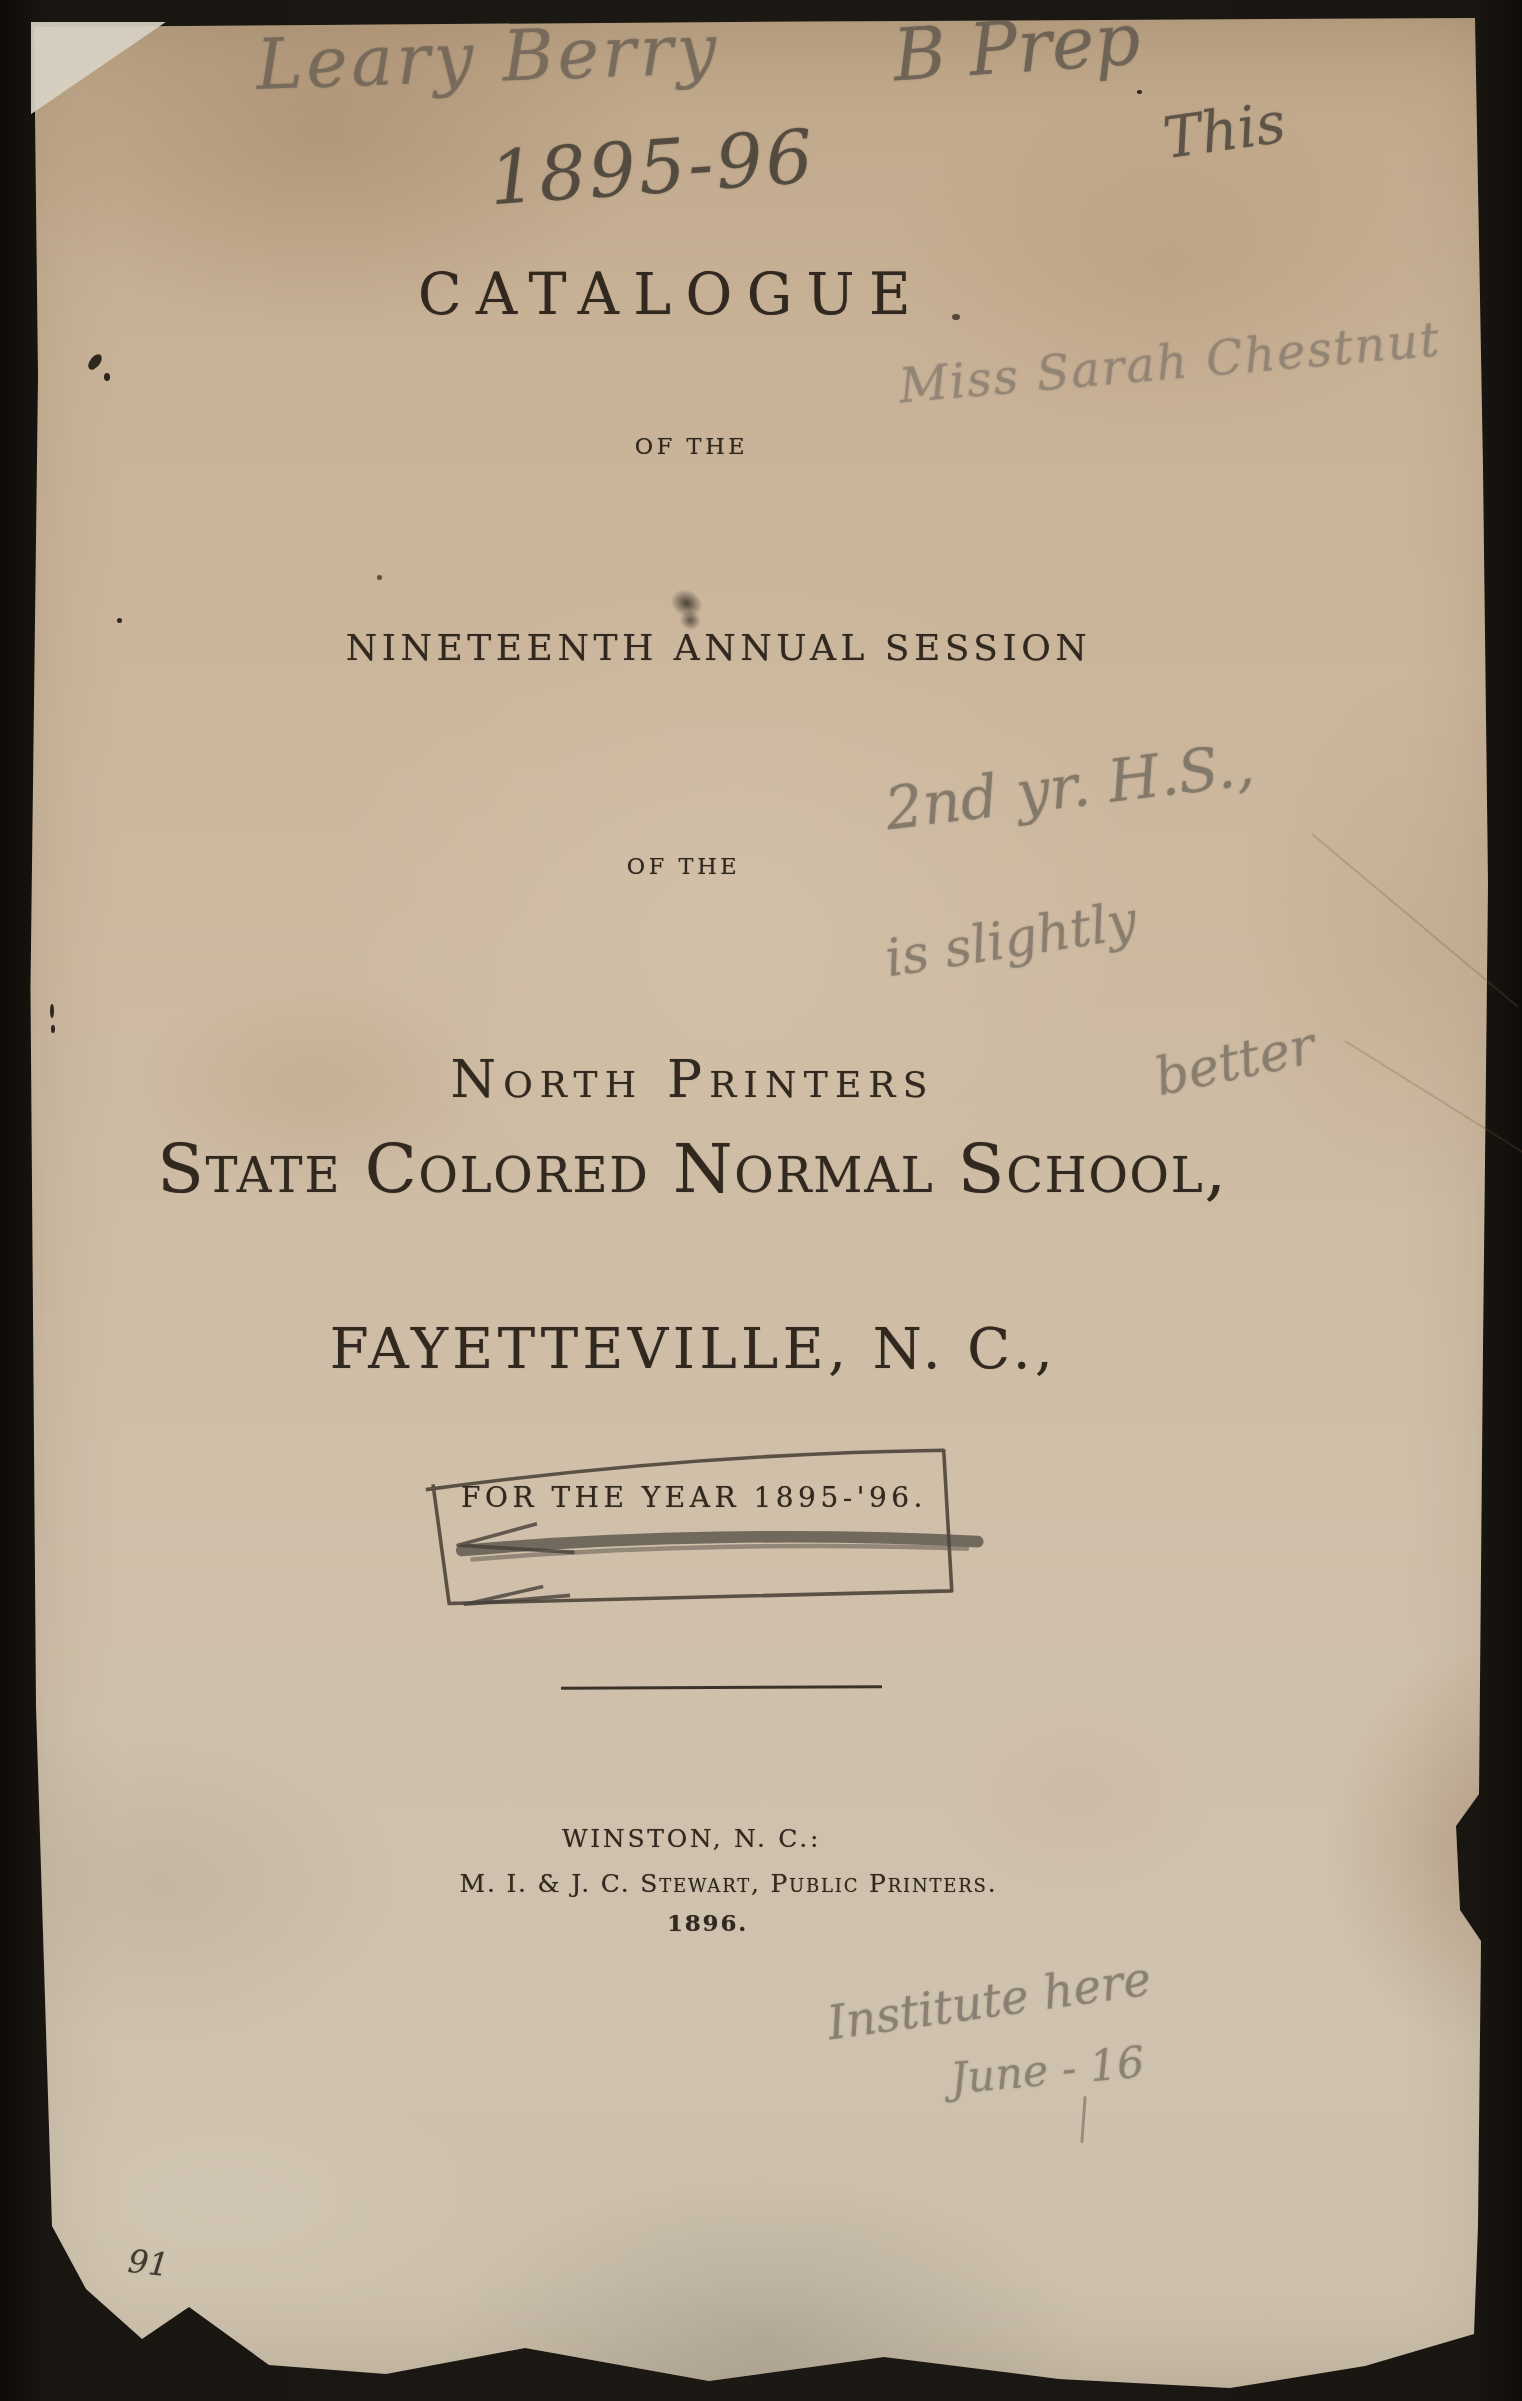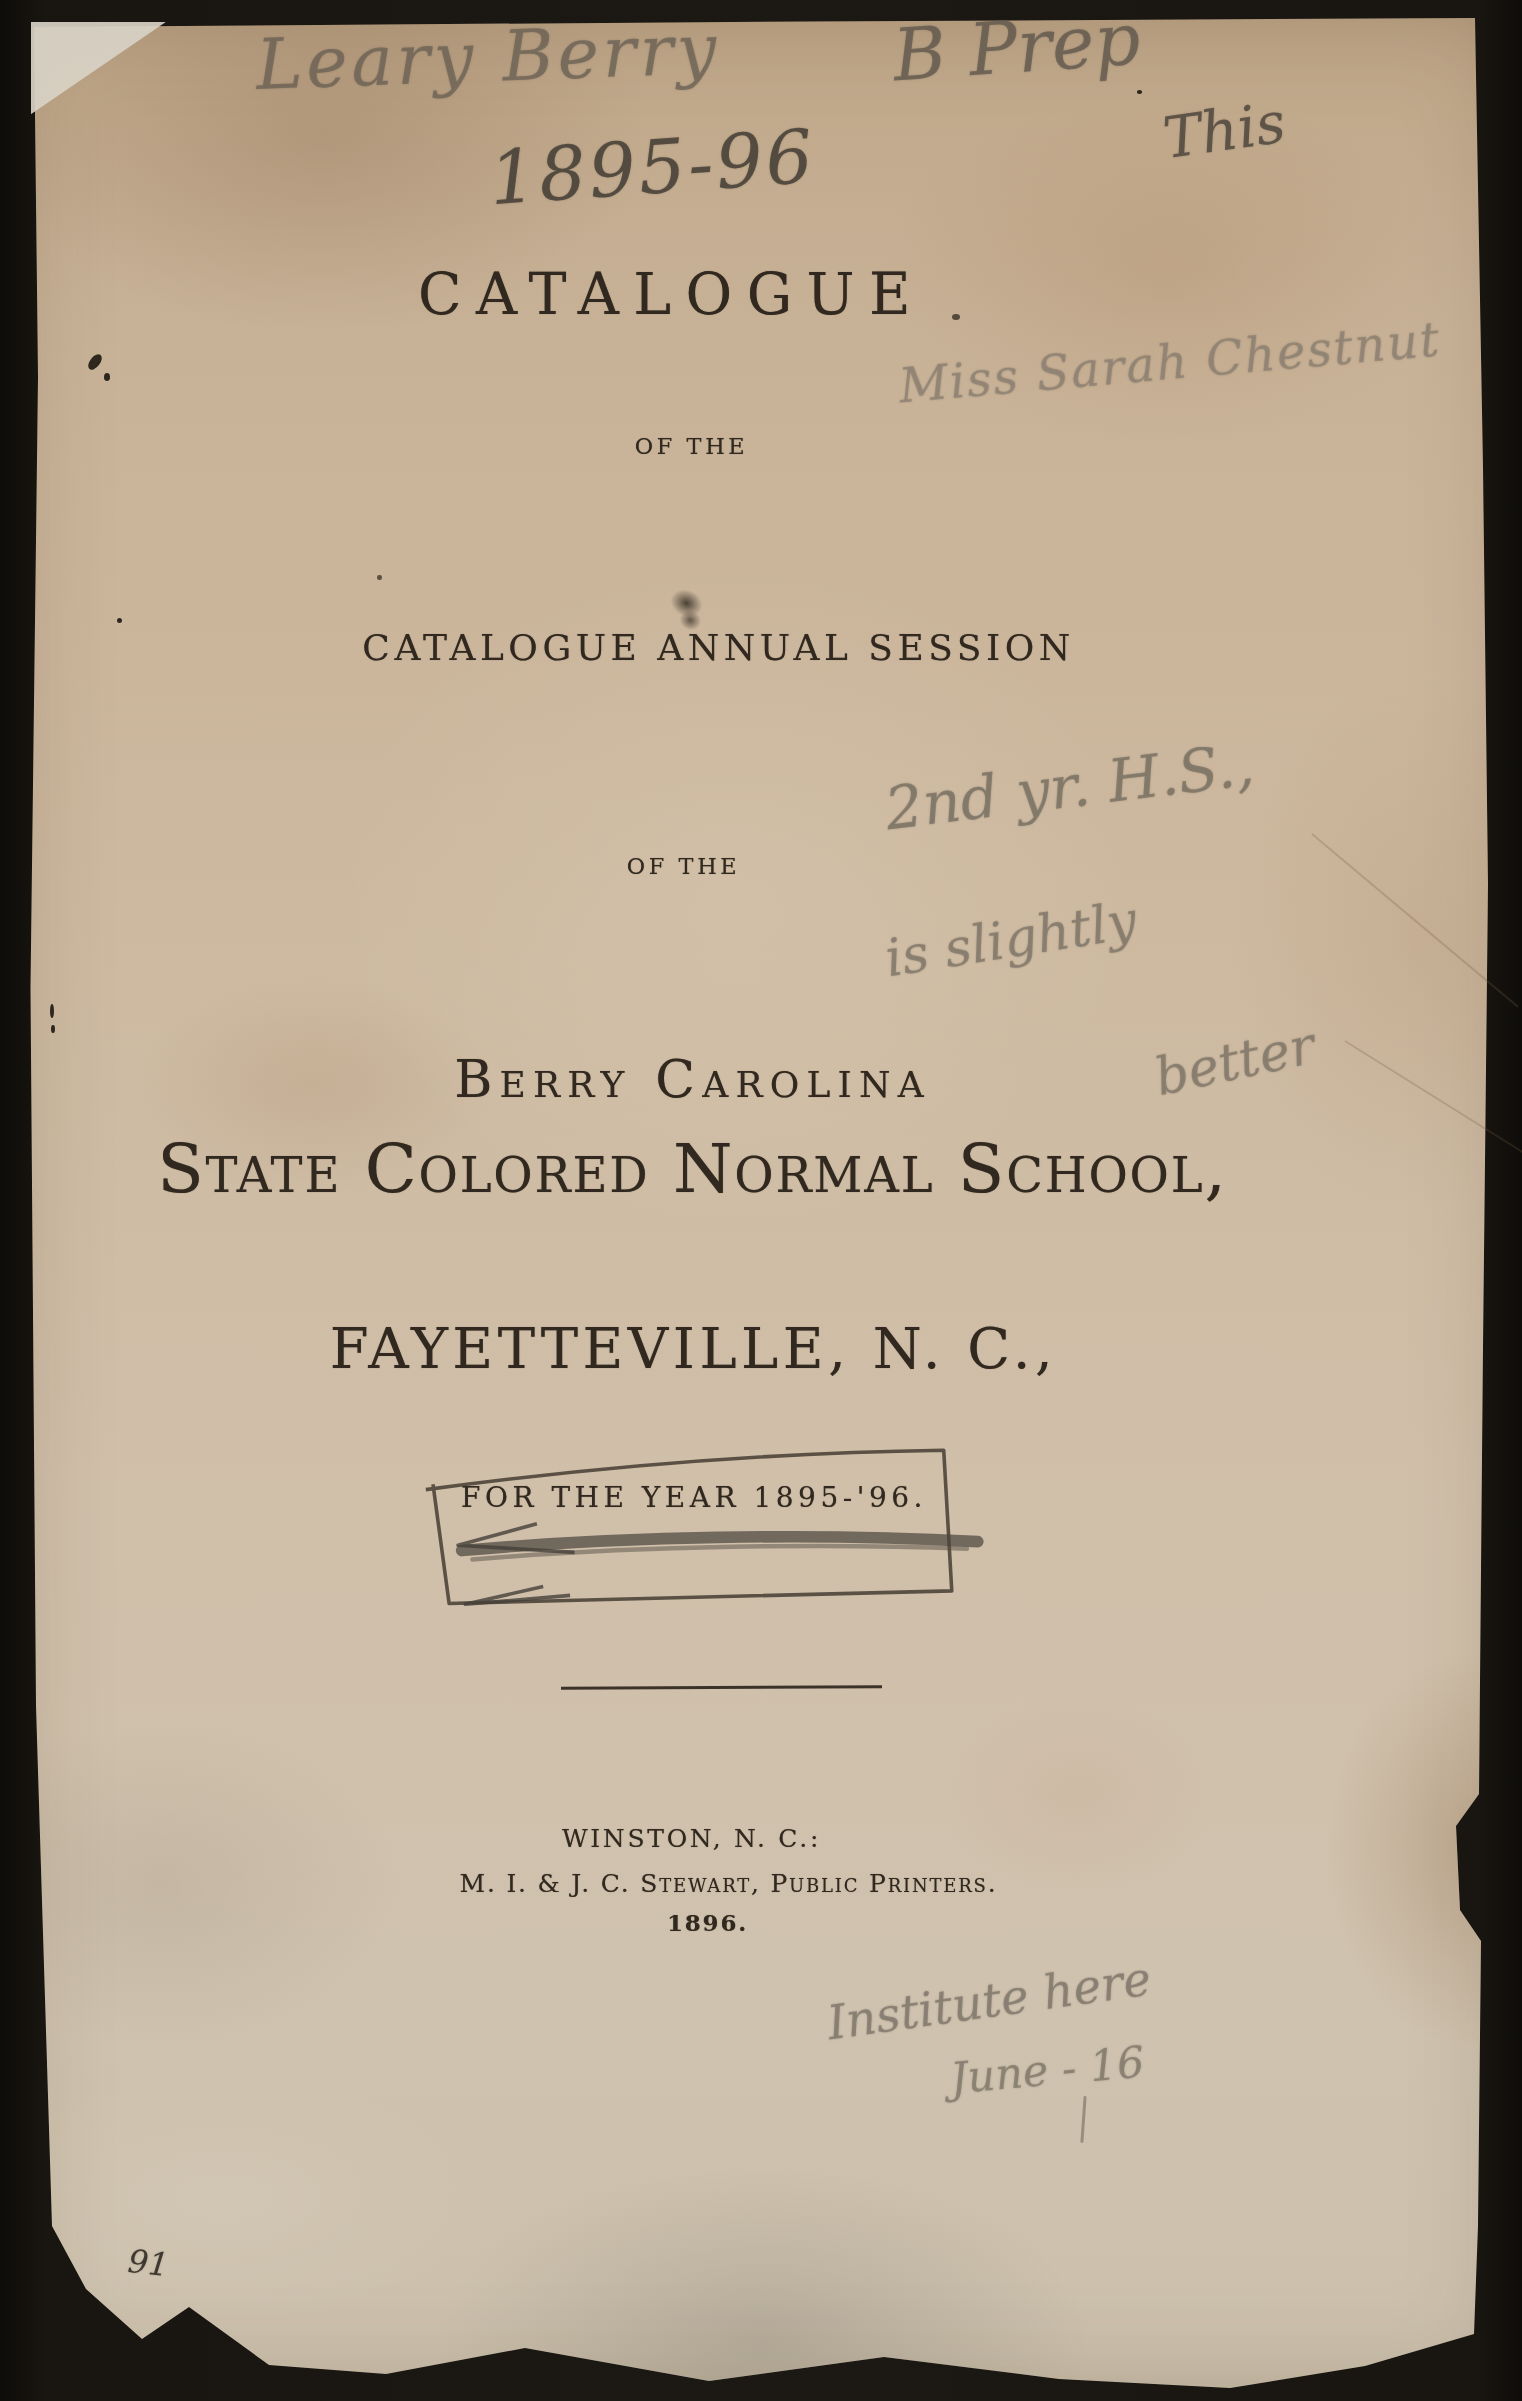--- a/index.html
+++ b/index.html
@@ -58,29 +58,29 @@
   <div class="hw" style="left:489px;top:124px;font-size:74px;color:rgba(72,65,55,.85);transform:rotate(-4deg);letter-spacing:2.7px;">1895-96</div>
 
   <div class="printed" style="left:133px;top:217px;width:1077px;font-size:57px;letter-spacing:14.4px;margin-top:44px;">CATALOGUE</div>
 
   <div class="hw" style="left:898px;top:334px;font-size:48px;color:rgba(140,129,116,.62);transform:rotate(-5deg);letter-spacing:1.8px;">Miss Sarah Chestnut</div>
 
   <div class="printed" style="left:153px;top:433px;width:1077px;font-size:22.4px;letter-spacing:3.6px;">OF THE</div>
 
   <div class="smudge"></div>
 
-  <div class="printed" style="left:180px;top:627px;width:1077px;font-size:36px;letter-spacing:4.5px;">CATALOGUE ANNUAL SESSION</div>
+  <div class="printed" style="left:180px;top:627px;width:1077px;font-size:36px;letter-spacing:4.5px;">NINETEENTH ANNUAL SESSION</div>
 
   <div class="printed" style="left:145px;top:853px;width:1077px;font-size:22.4px;letter-spacing:3.6px;">OF THE</div>
 
   <div class="hw" style="left:884px;top:752px;font-size:59px;color:rgba(118,110,98,.68);transform:rotate(-7deg);">2nd yr. H.S.,</div>
   <div class="hw" style="left:884px;top:909px;font-size:52px;color:rgba(122,114,102,.62);transform:rotate(-9deg);">is slightly</div>
   <div class="hw" style="left:1154px;top:1031px;font-size:52px;color:rgba(122,114,102,.62);transform:rotate(-12deg);">better</div>
 
-  <div class="printed sc" style="left:154px;top:1049px;width:1077px;font-size:52px;letter-spacing:7.2px;">Berry Carolina</div>
+  <div class="printed sc" style="left:154px;top:1049px;width:1077px;font-size:52px;letter-spacing:7.2px;">North Printers</div>
 
   <div class="printed sc" style="left:154px;top:1129px;width:1077px;font-size:68px;letter-spacing:1.8px;">State Colored Normal School,</div>
 
   <div class="printed" style="left:155px;top:1316px;width:1077px;font-size:56px;letter-spacing:4.5px;">FAYETTEVILLE, N. C.,</div>
 
   <svg class="box" width="628" height="224" viewBox="0 0 700 250">
     <path d="M 44 90 Q 340 50 622 46 L 631 203 L 70 217 L 52 84" fill="none" stroke="#453d32" stroke-width="4" opacity=".85" stroke-linejoin="round"></path>
     <path d="M 84 158 C 260 142 480 138 660 148" fill="none" stroke="#49443c" stroke-width="13" opacity=".7" stroke-linecap="round"></path>
     <path d="M 96 168 C 280 152 500 150 648 156" fill="none" stroke="#565046" stroke-width="5" opacity=".5" stroke-linecap="round"></path>
     <path d="M 168 128 L 80 152 L 210 160" fill="none" stroke="#45403a" stroke-width="4" opacity=".8" stroke-linejoin="round"></path>

